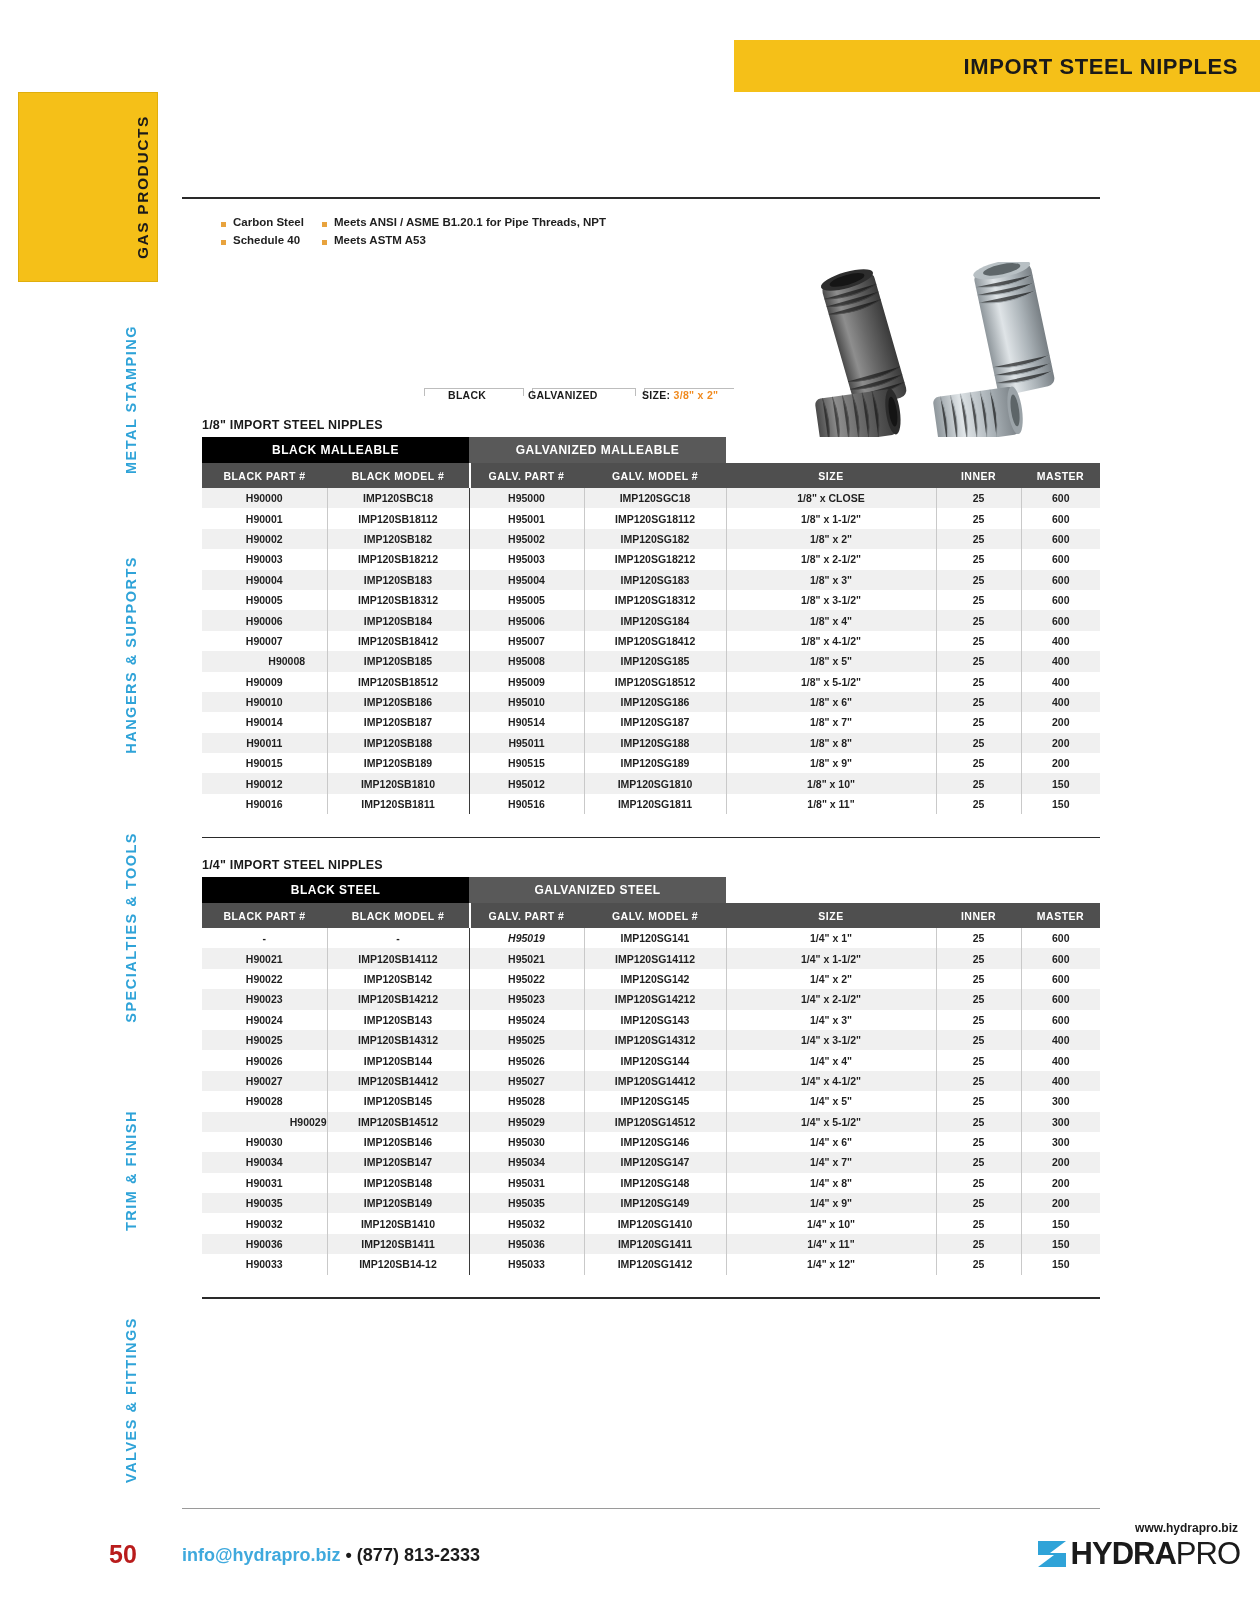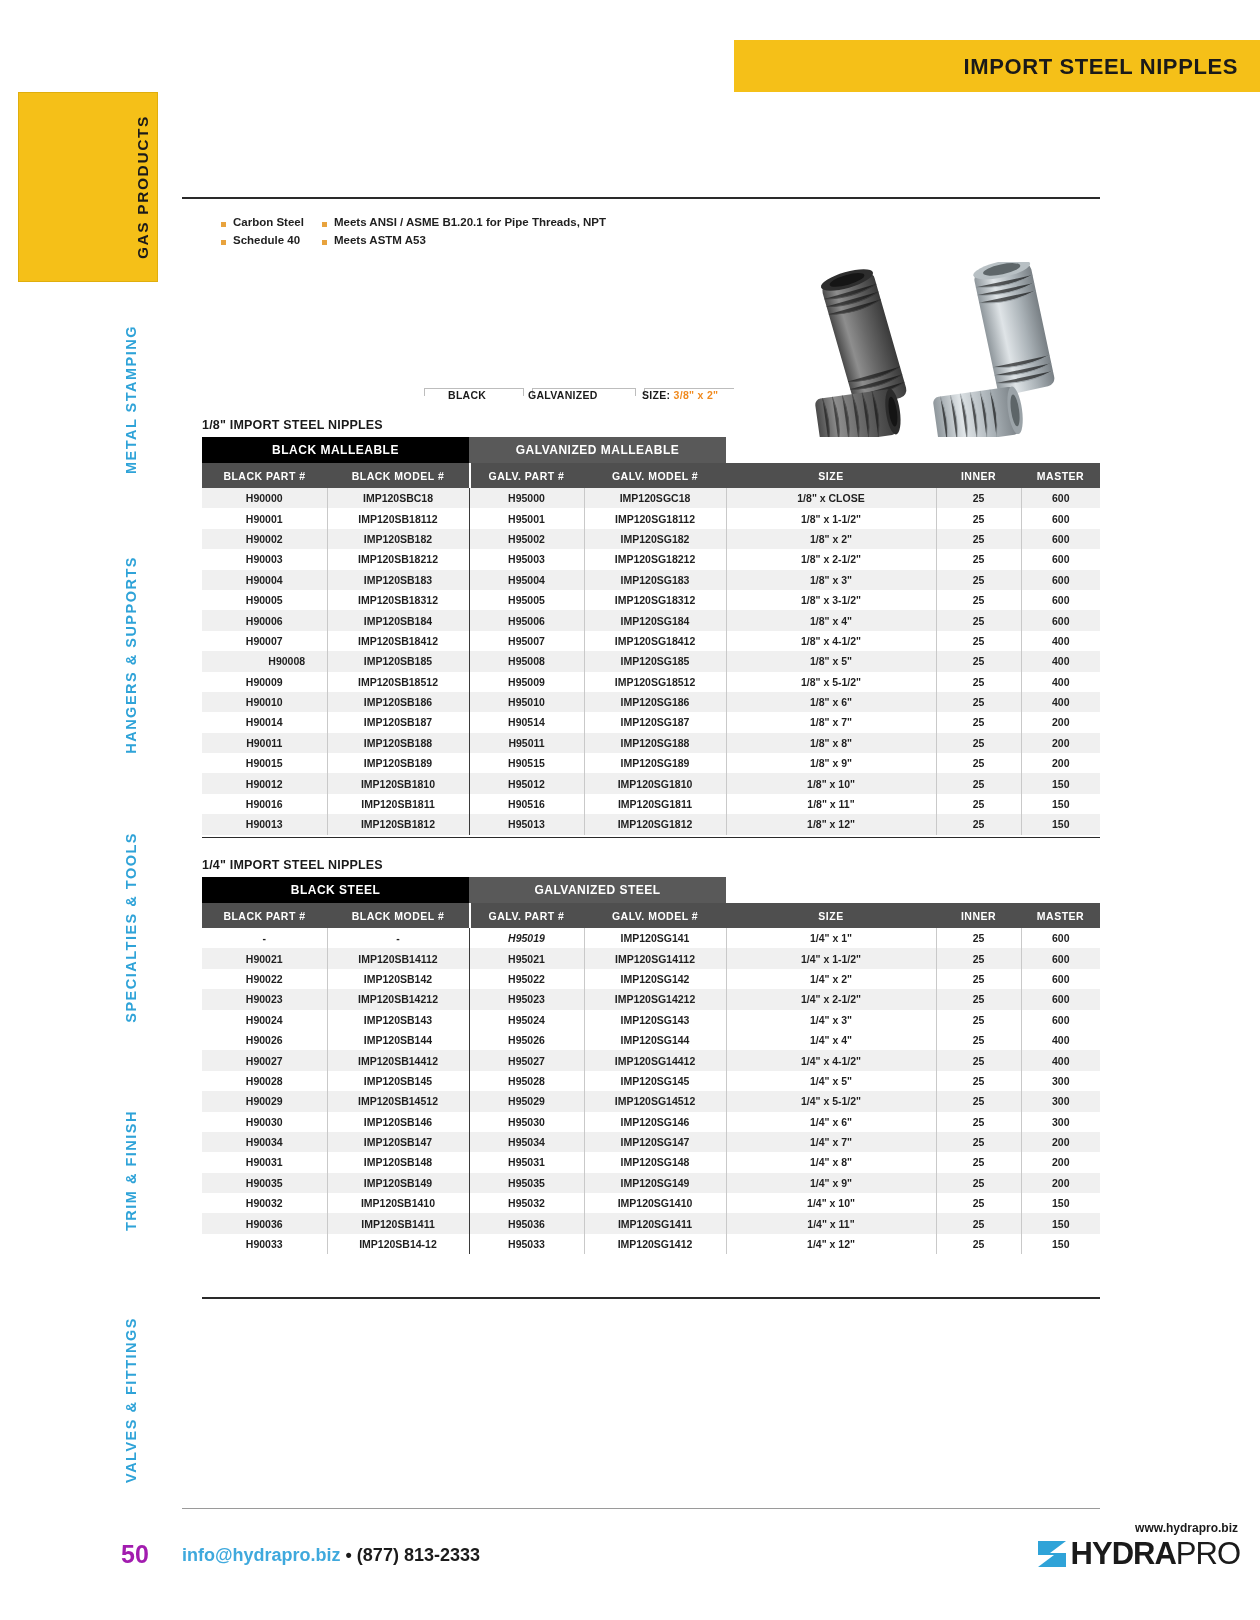--- a/index.html
+++ b/index.html
@@ -139,21 +139,21 @@
     font-size: 10.5px; color: #1f1f1f; text-align: center;
     height: 20.4px; padding: 0; font-weight: 600;
   }
   .data-row.alt td { background: #f0f0f0; }
   .data-row td.vl { border-left: 1px solid #c9c9c9; }
   .data-row td.vl-dark { border-left: 1.6px solid #3a3a3a; }
   .tbl-bottom-rule { position: absolute; left: 202px; height: 1.6px; background: #2a2a2a; width: 898px; }
 
   
   .footer-rule { position: absolute; left: 182px; top: 1508px; width: 918px; height: 1.3px; background: #9a9a9a; }
-  .pg-num { position: absolute; left: 121px; top: 1540px; font-size: 25px; font-weight: bold; color: #a21caf; }
+  .pg-num { position: absolute; left: 109px; top: 1540px; font-size: 25px; font-weight: bold; color: #b91c1c; }
   .foot-contact { position: absolute; left: 182px; top: 1545px; font-size: 18px; font-weight: bold; color: #1a1a1a; }
   .foot-contact .mail { color: #3fa9dd; }
   .foot-url { position: absolute; right: 22px; top: 1521px; font-size: 12px; font-weight: bold; color: #1a1a1a; }
   .logo { position: absolute; right: 20px; top: 1538px; display: flex; align-items: center; }
   .logo-mark { width: 34px; height: 30px; margin-right: 1px; position: relative; }
   .logo-text { font-size: 31px; font-weight: bold; color: #1a1a1a; letter-spacing: -1px; line-height: 1; }
   .logo-text .pro { font-weight: normal; }
 </style>
 </head>
 <body>
@@ -454,29 +454,20 @@
         </tr>
         <tr class="data-row">
           <td style="width: 125px;">H90016</td>
           <td class="vl" style="width: 142px;">IMP120SB1811</td>
           <td class="vl-dark" style="width: 115px;">H90516</td>
           <td class="vl" style="width: 142px;">IMP120SG1811</td>
           <td class="vl" style="width: 210px;">1/8" x 11"</td>
           <td class="vl" style="width: 85px;">25</td>
           <td class="vl" style="width: 79px;">150</td>
         </tr>
-        <tr class="data-row alt">
-          <td style="width: 125px;">H90013</td>
-          <td class="vl" style="width: 142px;">IMP120SB1812</td>
-          <td class="vl-dark" style="width: 115px;">H95013</td>
-          <td class="vl" style="width: 142px;">IMP120SG1812</td>
-          <td class="vl" style="width: 210px;">1/8" x 12"</td>
-          <td class="vl" style="width: 85px;">25</td>
-          <td class="vl" style="width: 79px;">150</td>
-        </tr>
       </tbody>
   </table>
 
   <div class="tbl-title" style="top:858px;">1/4" IMPORT STEEL NIPPLES</div>
   <table class="tbl" style="top:877px;">
     <tbody id="t2body">
         <tr class="grp-row">
           <td class="grp-black" colspan="2" style="width: 267px;">BLACK STEEL</td>
           <td class="grp-galv" colspan="2" style="width: 257px;">GALVANIZED STEEL</td>
           <td class="grp-blank" colspan="3"></td>
@@ -528,20 +519,29 @@
         </tr>
         <tr class="data-row">
           <td style="width: 125px;">H90024</td>
           <td class="vl" style="width: 142px;">IMP120SB143</td>
           <td class="vl-dark" style="width: 115px;">H95024</td>
           <td class="vl" style="width: 142px;">IMP120SG143</td>
           <td class="vl" style="width: 210px;">1/4" x 3"</td>
           <td class="vl" style="width: 85px;">25</td>
           <td class="vl" style="width: 79px;">600</td>
         </tr>
+        <tr class="data-row alt">
+          <td style="width: 125px;">H90025</td>
+          <td class="vl" style="width: 142px;">IMP120SB14312</td>
+          <td class="vl-dark" style="width: 115px;">H95025</td>
+          <td class="vl" style="width: 142px;">IMP120SG14312</td>
+          <td class="vl" style="width: 210px;">1/4" x 3-1/2"</td>
+          <td class="vl" style="width: 85px;">25</td>
+          <td class="vl" style="width: 79px;">400</td>
+        </tr>
         <tr class="data-row">
           <td style="width: 125px;">H90026</td>
           <td class="vl" style="width: 142px;">IMP120SB144</td>
           <td class="vl-dark" style="width: 115px;">H95026</td>
           <td class="vl" style="width: 142px;">IMP120SG144</td>
           <td class="vl" style="width: 210px;">1/4" x 4"</td>
           <td class="vl" style="width: 85px;">25</td>
           <td class="vl" style="width: 79px;">400</td>
         </tr>
         <tr class="data-row alt">
@@ -556,21 +556,21 @@
         <tr class="data-row">
           <td style="width: 125px;">H90028</td>
           <td class="vl" style="width: 142px; text-align: center;">IMP120SB145</td>
           <td class="vl-dark" style="width: 115px;">H95028</td>
           <td class="vl" style="width: 142px;">IMP120SG145</td>
           <td class="vl" style="width: 210px;">1/4" x 5"</td>
           <td class="vl" style="width: 85px;">25</td>
           <td class="vl" style="width: 79px;">300</td>
         </tr>
         <tr class="data-row alt">
-          <td style="width: 125px;">H90029</td>
+          <td style="width: 125px; text-align: right;">H90029</td>
           <td class="vl" style="width: 142px;">IMP120SB14512</td>
           <td class="vl-dark" style="width: 115px;">H95029</td>
           <td class="vl" style="width: 142px;">IMP120SG14512</td>
           <td class="vl" style="width: 210px;">1/4" x 5-1/2"</td>
           <td class="vl" style="width: 85px;">25</td>
           <td class="vl" style="width: 79px;">300</td>
         </tr>
         <tr class="data-row">
           <td style="width: 125px;">H90030</td>
           <td class="vl" style="width: 142px;">IMP120SB146</td>

